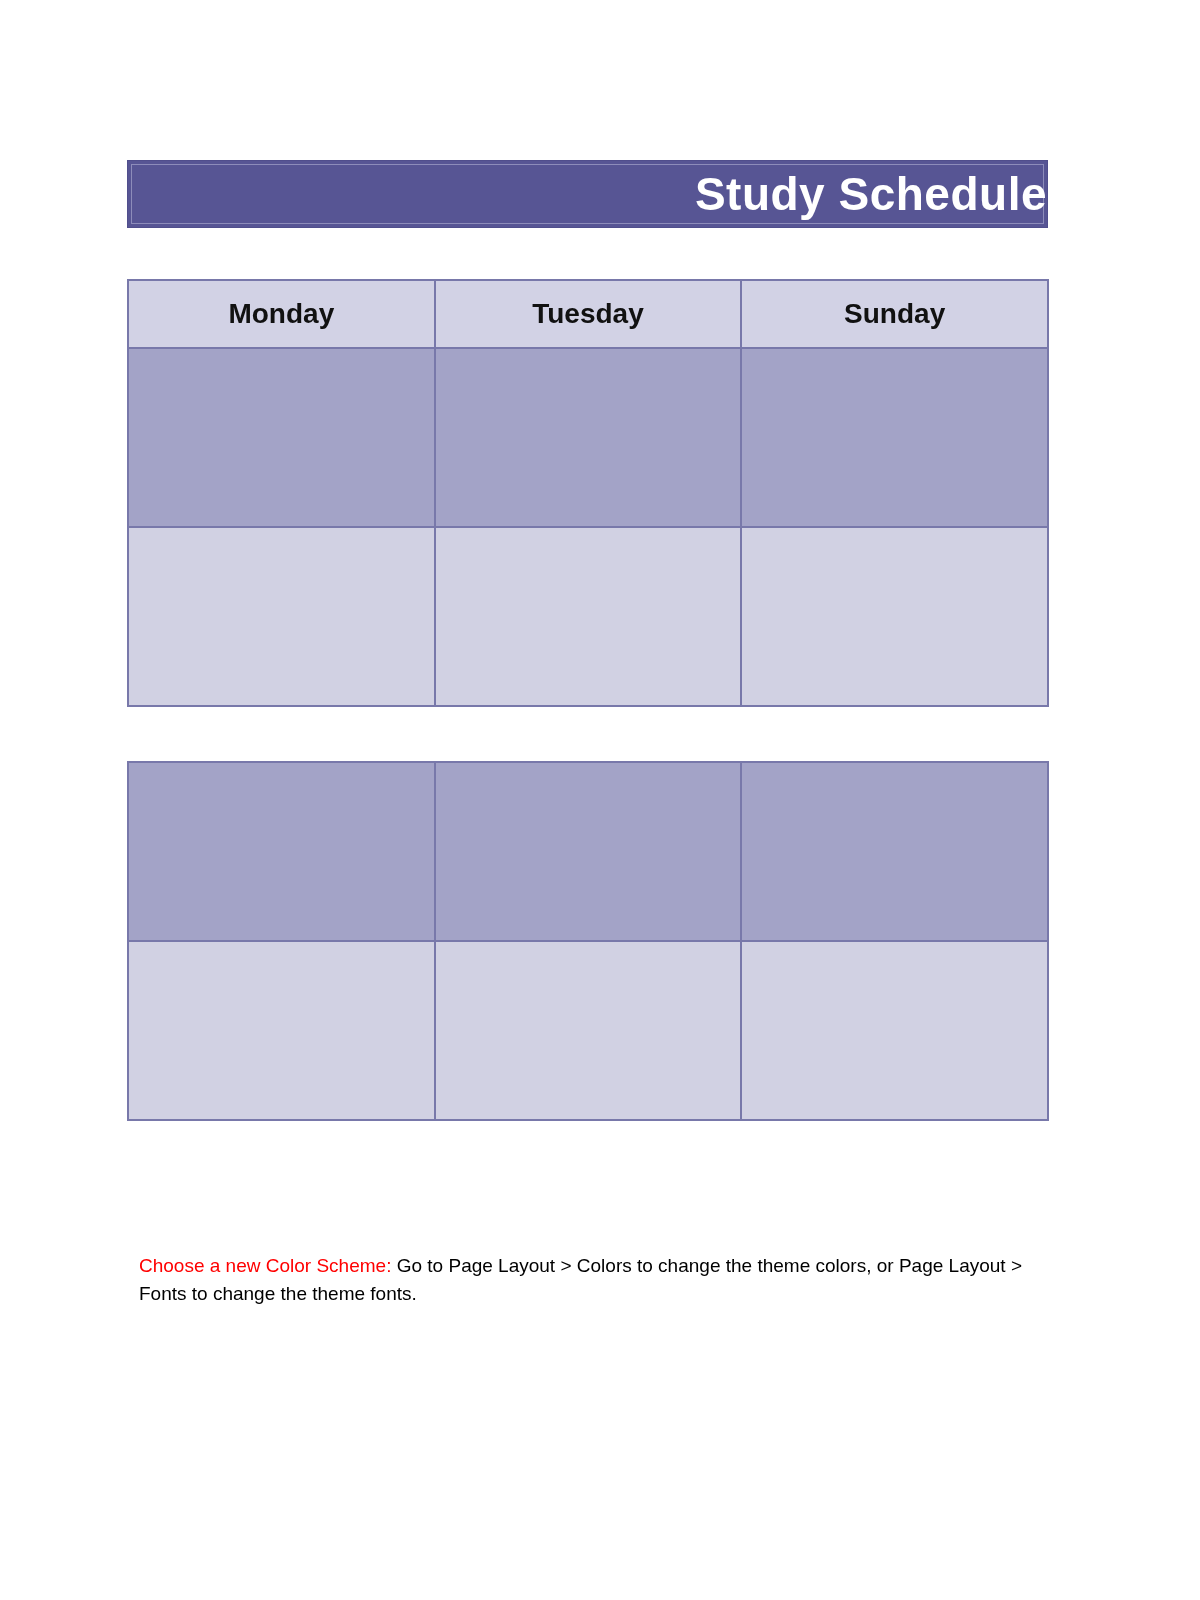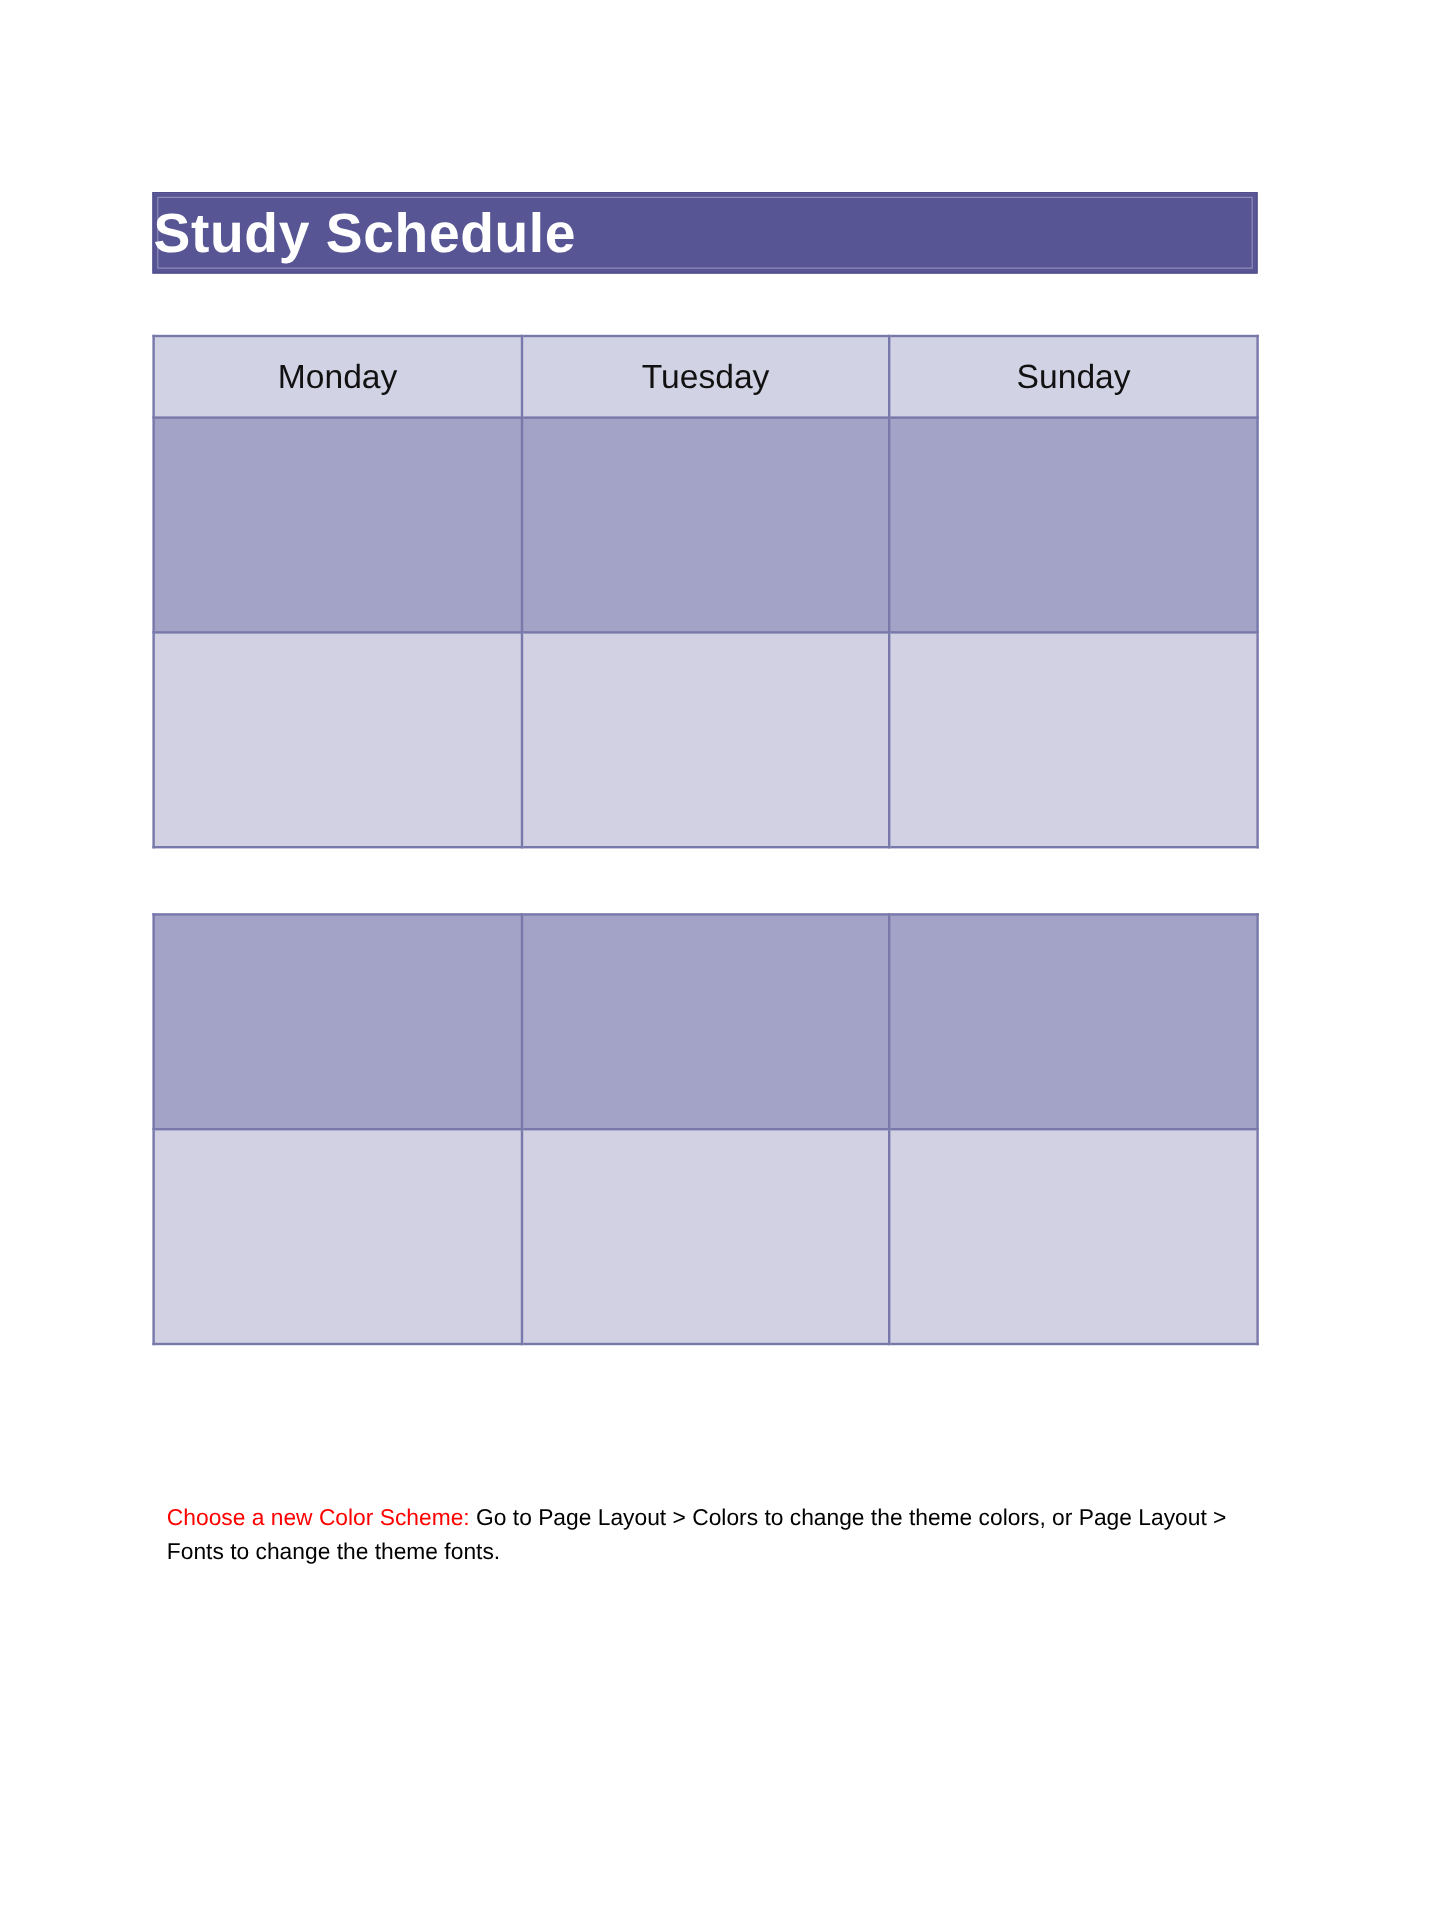--- a/index.html
+++ b/index.html
@@ -22,21 +22,21 @@
     left: 127px;
     top: 160px;
     width: 921px;
     height: 68px;
     background: #575594;
     border: 1px solid #504e8c;
     box-sizing: border-box;
     box-shadow: inset 0 0 0 3px #575594, inset 0 0 0 4px #8d8cba;
     display: flex;
     align-items: center;
-    justify-content: flex-start;
+    justify-content: flex-end;
   }
   .title-banner h1 {
     margin: 0;
     font-size: 46px;
     font-weight: bold;
     color: #ffffff;
     letter-spacing: 0.5px;
   }
   
   table.schedule-table {
@@ -48,21 +48,21 @@
     border: 2px solid #7878aa;
   }
   table.schedule-table td, table.schedule-table th {
     border: 2px solid #7878aa;
     padding: 0;
   }
   tr.header-row th {
     height: 66px;
     background: #d2d2e5;
     font-size: 28px;
-    font-weight: normal;
+    font-weight: bold;
     color: #111111;
     vertical-align: middle;
   }
   tr.dark-row td {
     height: 177px;
     background: #a3a3c7;
   }
   tr.light-row td {
     height: 177px;
     background: #d1d1e3;

